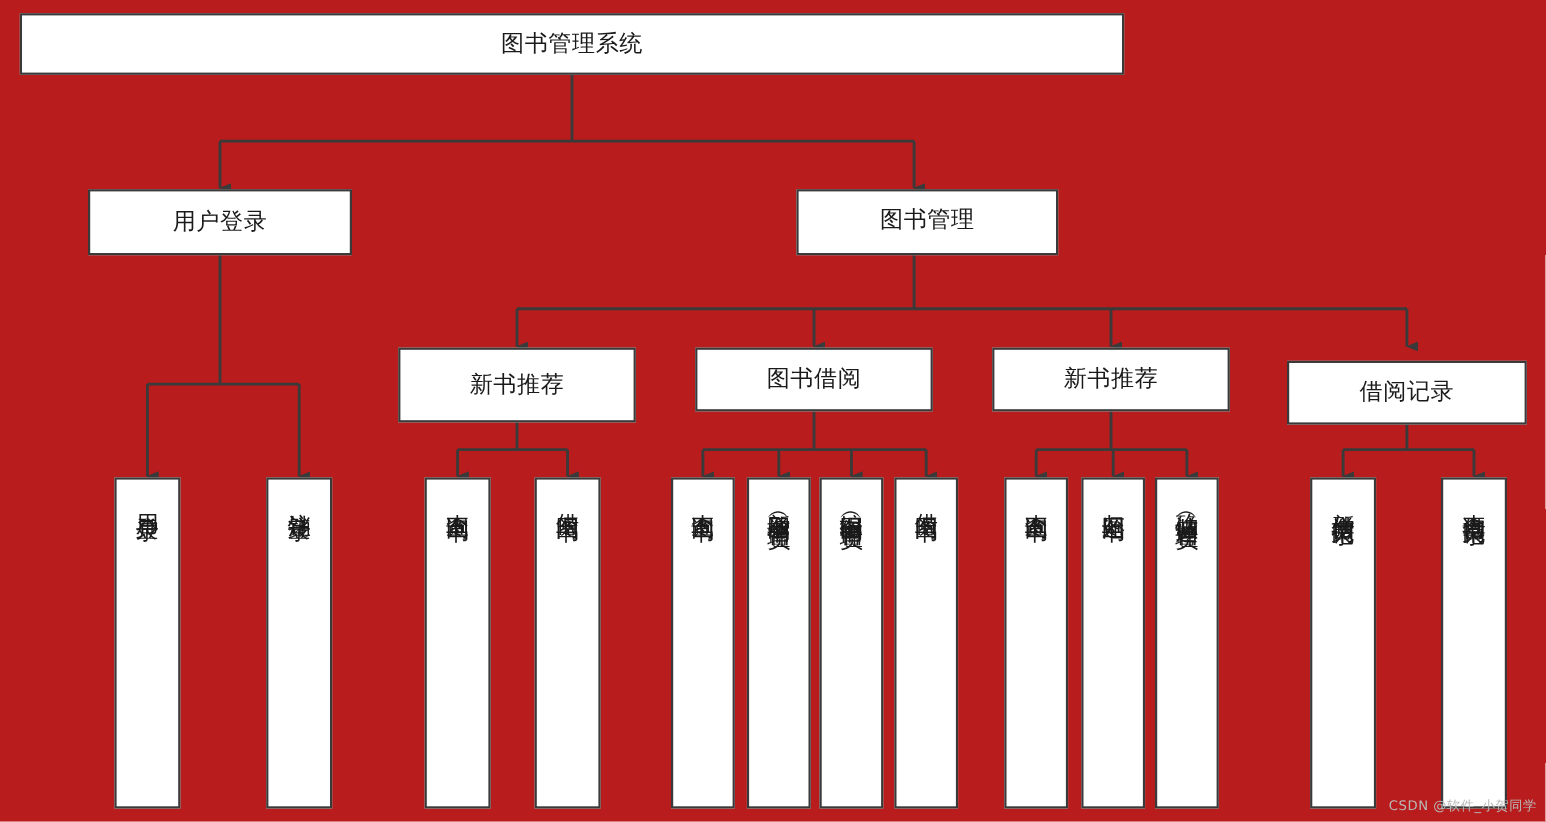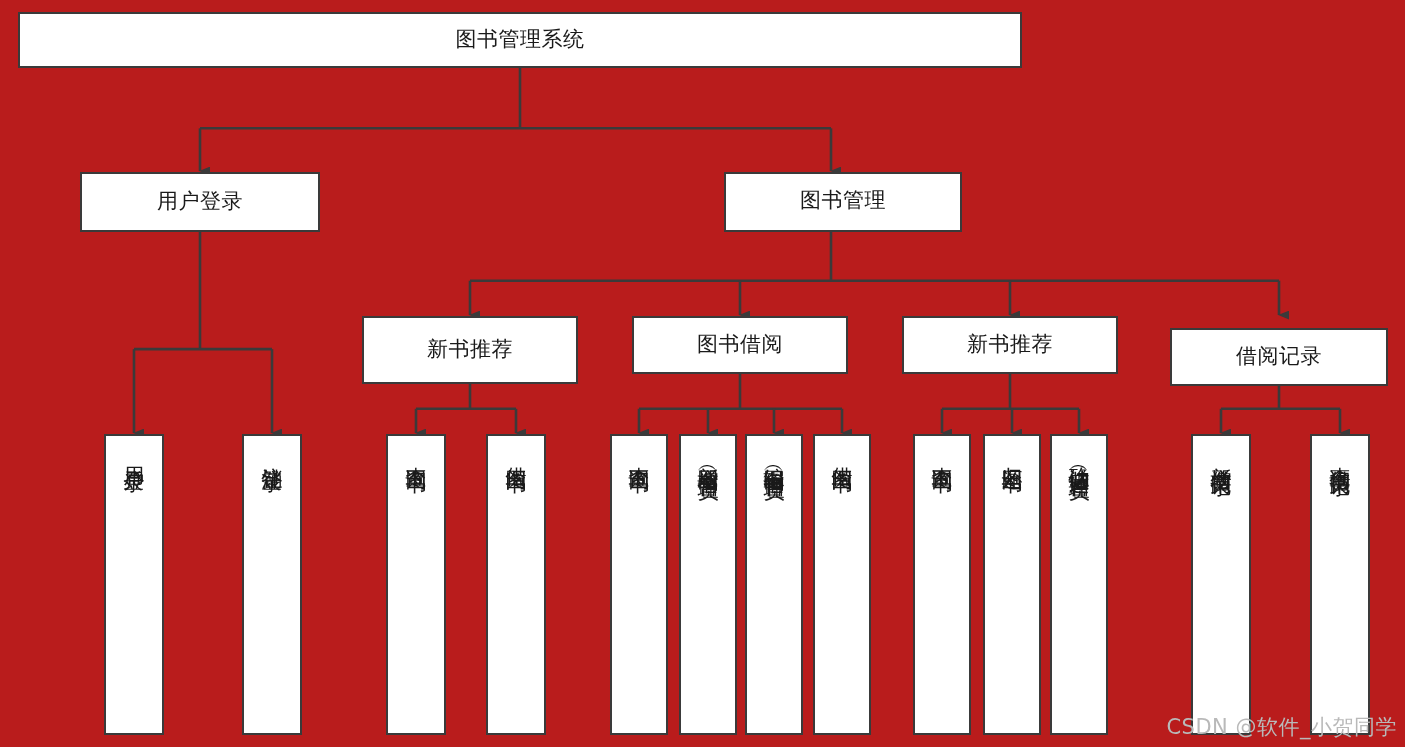--- a/index.html
+++ b/index.html
@@ -54,21 +54,21 @@
     white-space: normal;
     line-height: 1.05;
     letter-spacing: 2px;
     font-size: 21px;
     max-height: 268px;
   }
   .watermark {
     position: absolute;
     right: 8px;
     bottom: 6px;
-    font-size: 21px;
+    font-size: 12px;
     color: #b9b9b9;
     letter-spacing: 0.5px;
     z-index: 5;
     white-space: nowrap;
     font-family: "DejaVu Sans", "Liberation Sans", sans-serif;
   }
 </style>
 </head>
 <body>
 

